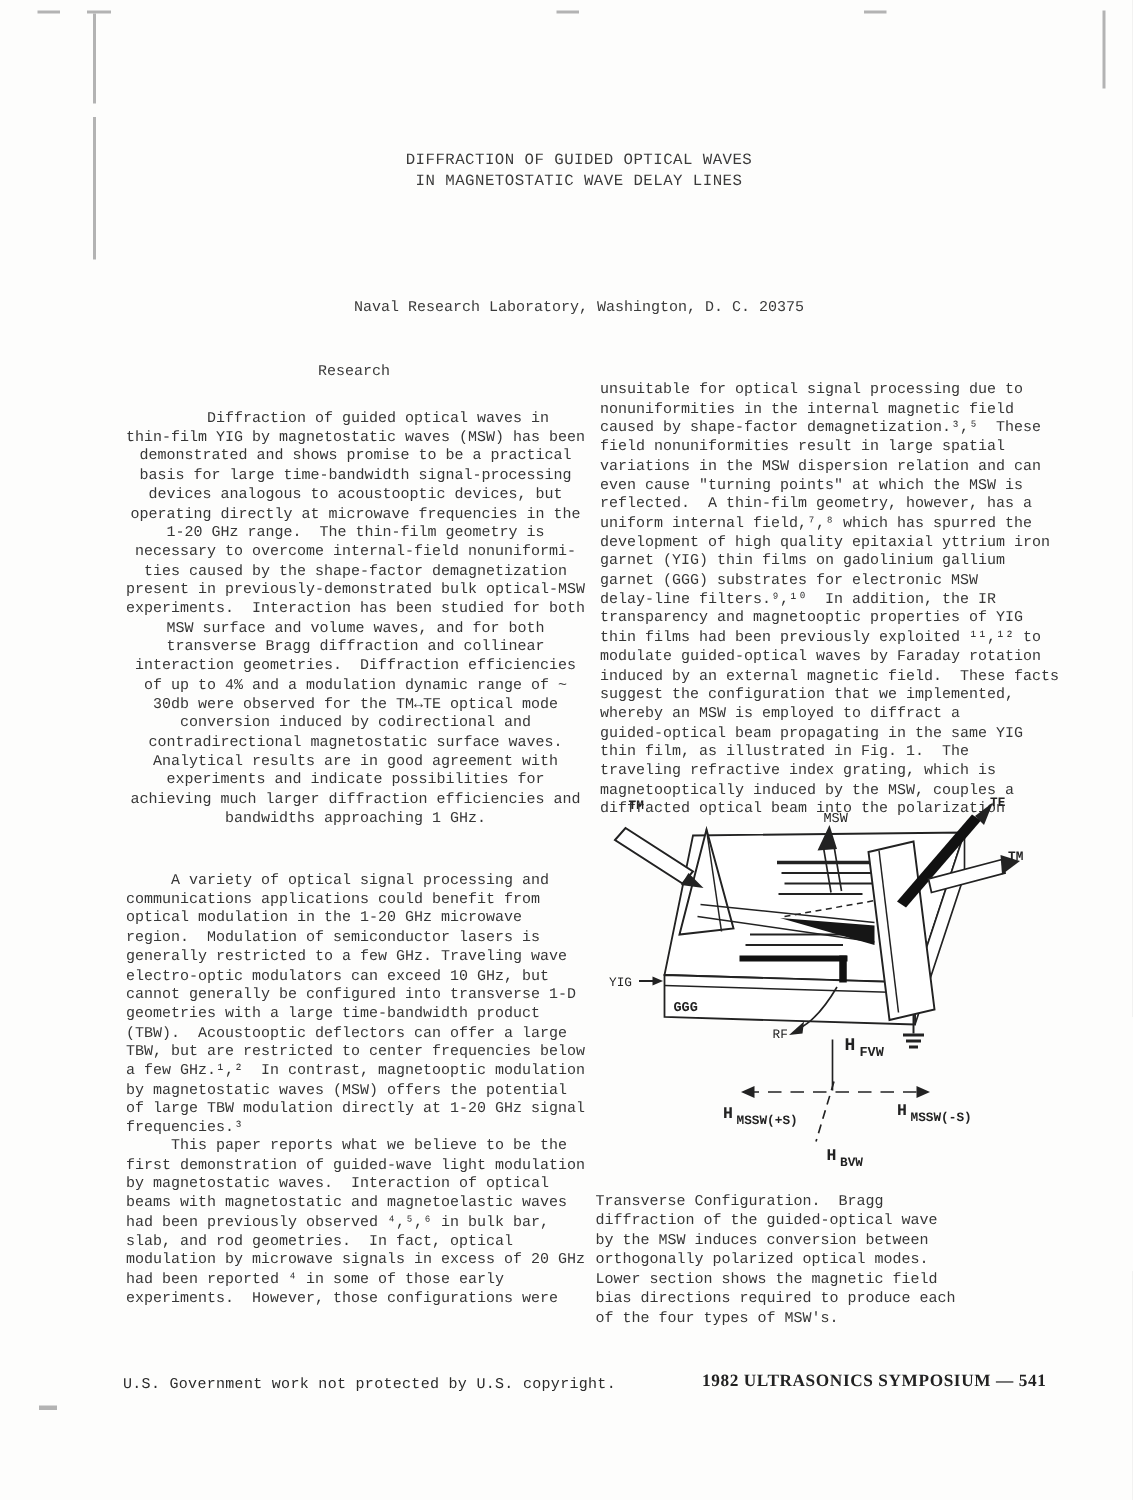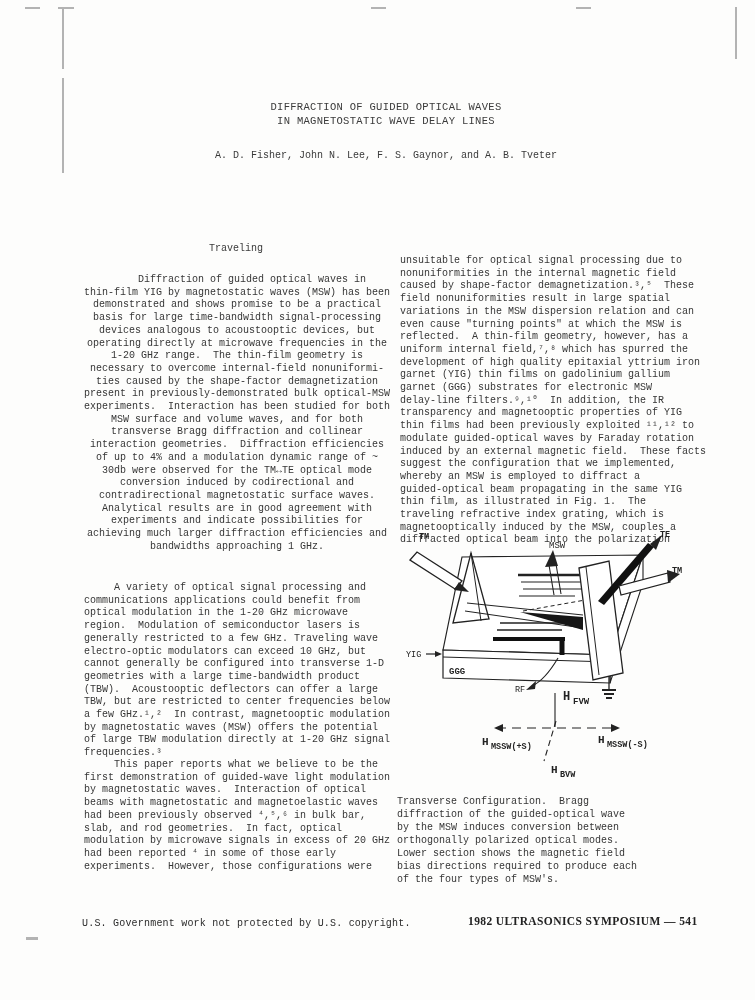--- a/index.html
+++ b/index.html
@@ -33,23 +33,23 @@
   <div class="artifact" style="left:58px;top:7px;width:16px;height:2px;"></div>
   <div class="artifact" style="left:371px;top:7px;width:15px;height:2px;"></div>
   <div class="artifact" style="left:576px;top:7px;width:15px;height:2px;"></div>
   <div class="artifact" style="left:62px;top:9px;width:2px;height:60px;"></div>
   <div class="artifact" style="left:62px;top:78px;width:2px;height:95px;"></div>
   <div class="artifact" style="left:735px;top:7px;width:2px;height:52px;"></div>
   <div class="artifact" style="left:26px;top:937px;width:12px;height:3px;"></div>
 
   <div class="abs centerblock title" style="top:100px;">DIFFRACTION OF GUIDED OPTICAL WAVES</div>
   <div class="abs centerblock title" style="top:114px;">IN MAGNETOSTATIC WAVE DELAY LINES</div>
-  <div class="abs centerblock authors" style="top:150px;">A. D. Fisher, John N. Lee, F. S. Gaynor, and A. B. Tveter</div>
-
-  <div class="abs colhead" style="left:85px;top:243px;width:302px;text-align:center;">Traveling</div>
+  <div class="abs centerblock affil" style="top:200px;">Naval Research Laboratory, Washington, D. C. 20375</div>
+
+  <div class="abs colhead" style="left:85px;top:243px;width:302px;text-align:center;">Research</div>
   <div class="abs body-text" style="left:84px;top:274px;text-align:center;">     Diffraction of guided optical waves in
 thin-film YIG by magnetostatic waves (MSW) has been
 demonstrated and shows promise to be a practical
 basis for large time-bandwidth signal-processing
 devices analogous to acoustooptic devices, but
 operating directly at microwave frequencies in the
 1-20 GHz range.  The thin-film geometry is
 necessary to overcome internal-field nonuniformi-
 ties caused by the shape-factor demagnetization
 present in previously-demonstrated bulk optical-MSW

